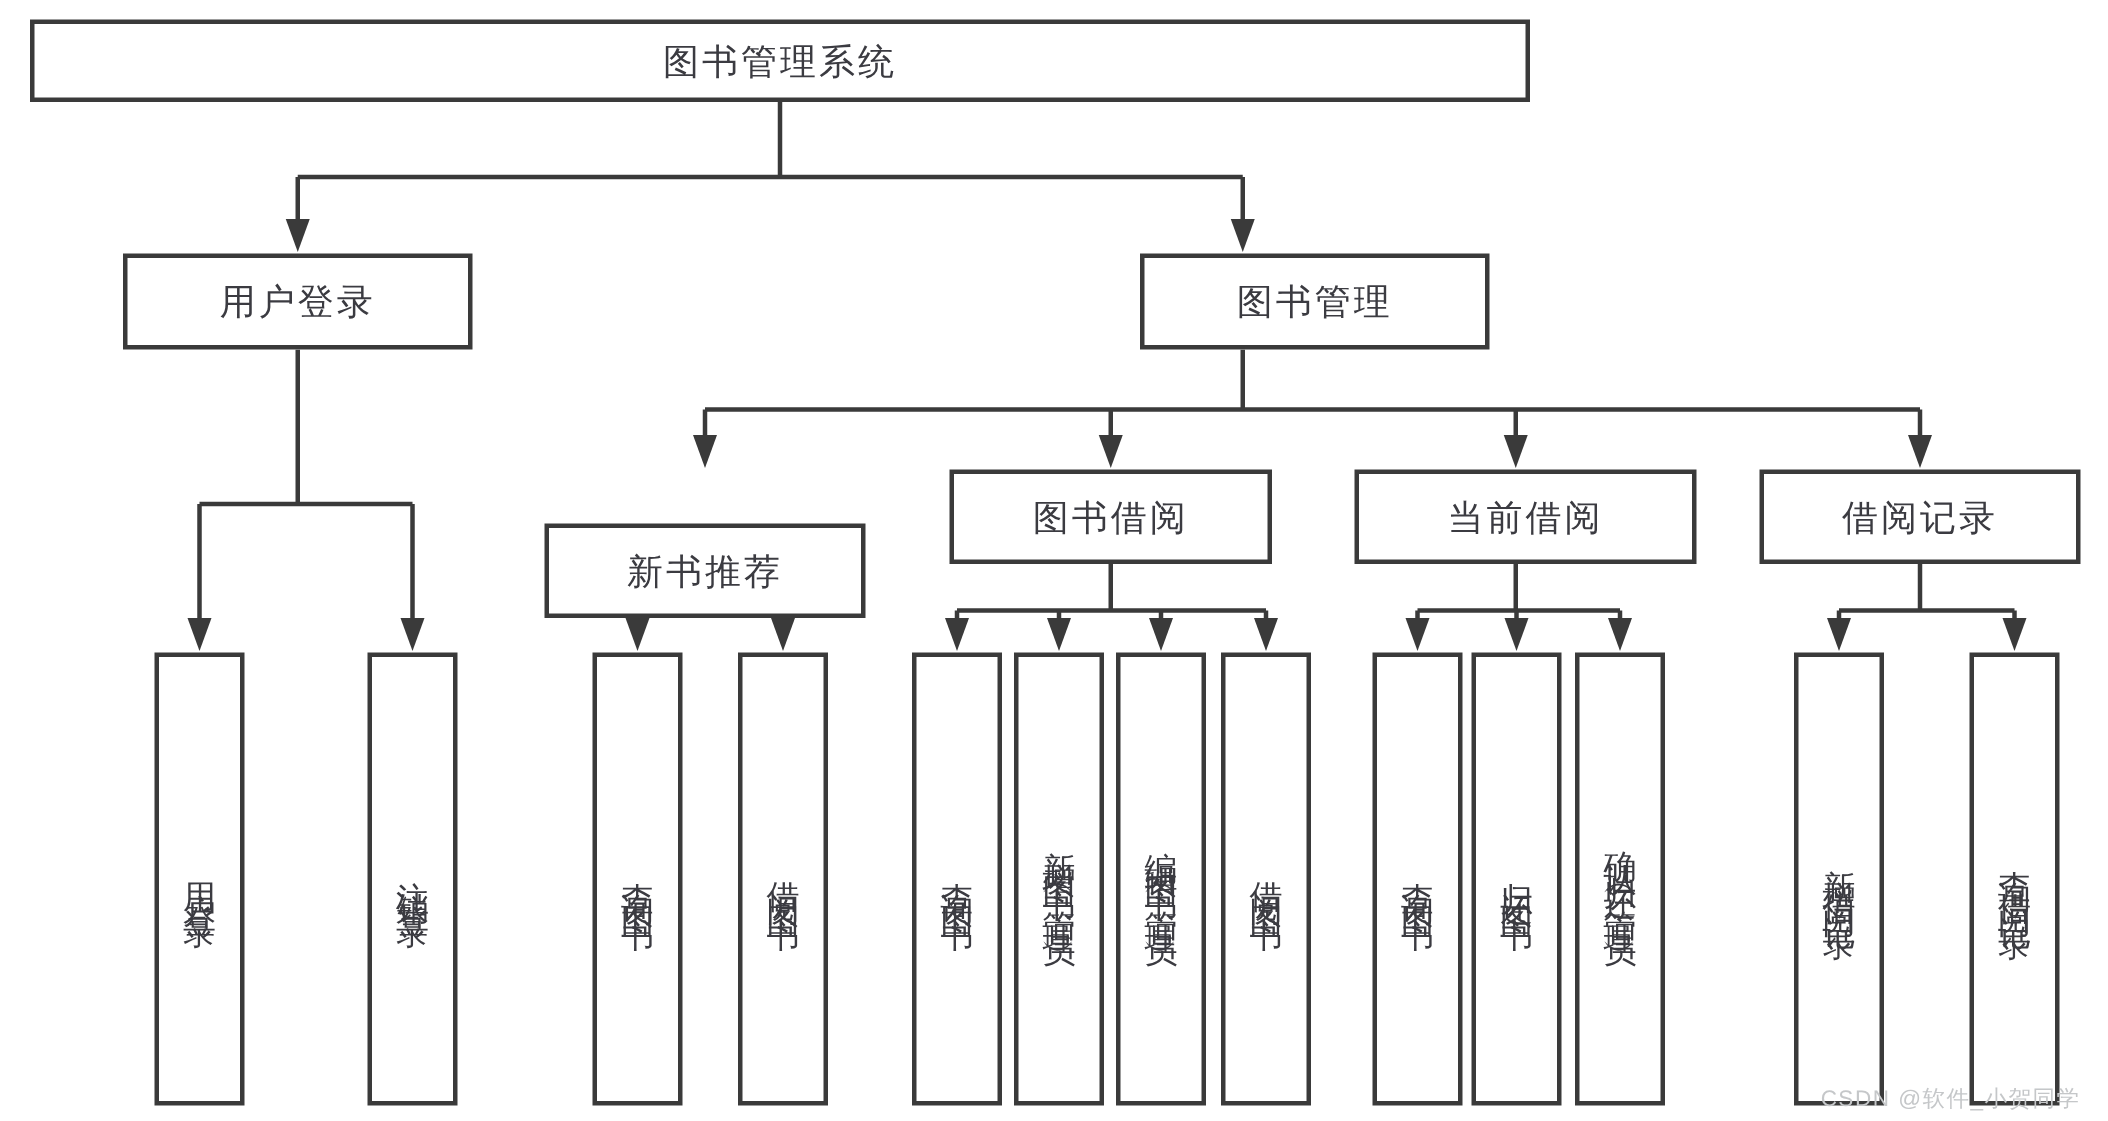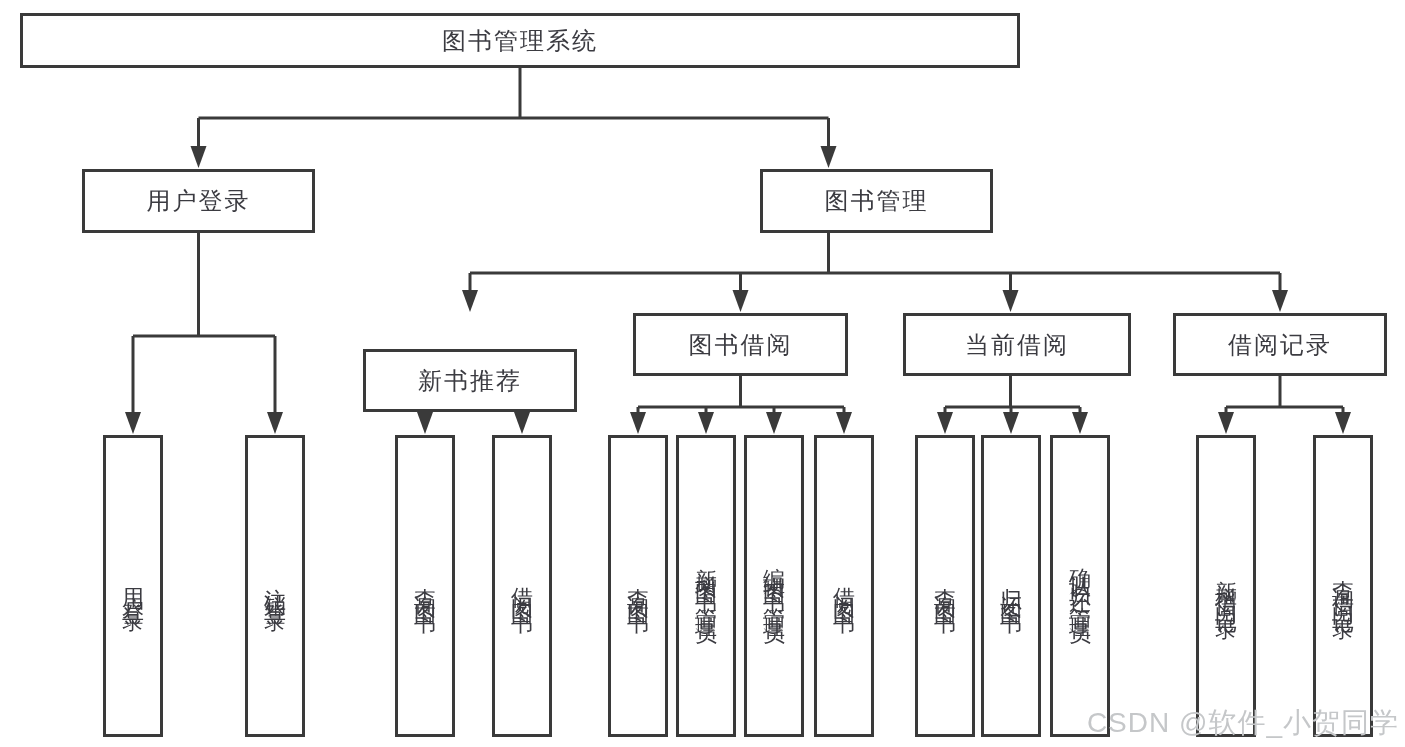--- a/index.html
+++ b/index.html
@@ -11,22 +11,22 @@
   .node{
     position:absolute;background:#ffffff;border:3px solid #3a3a3a;box-sizing:border-box;
     display:flex;align-items:center;justify-content:center;z-index:2;color:#3b3b41;
   }
   .node.horizontal{font-size:24px;letter-spacing:2px;white-space:nowrap;}
   .node.vertical{font-size:22px;}
   .node.vertical .lbl{
     writing-mode:vertical-rl;text-orientation:mixed;letter-spacing:8px;line-height:1;
   }
   .watermark{
-    position:absolute;right:6px;bottom:5px;z-index:3;color:#c5c7c9;
-    font-size:28px;letter-spacing:1px;white-space:nowrap;
+    position:absolute;right:18px;bottom:5px;z-index:3;color:#c5c7c9;
+    font-size:15px;letter-spacing:1px;white-space:nowrap;
   }
 </style>
 </head>
 <body>
 
 <div class="stage">
   <svg class="connectors" width="1405" height="747">
       <line x1="520" y1="68" x2="520" y2="118" stroke="#3a3a3a" stroke-width="3"></line>
       <line x1="198.5" y1="118" x2="828.5" y2="118" stroke="#3a3a3a" stroke-width="3"></line>
       <line x1="198.5" y1="118" x2="198.5" y2="151" stroke="#3a3a3a" stroke-width="3"></line>

